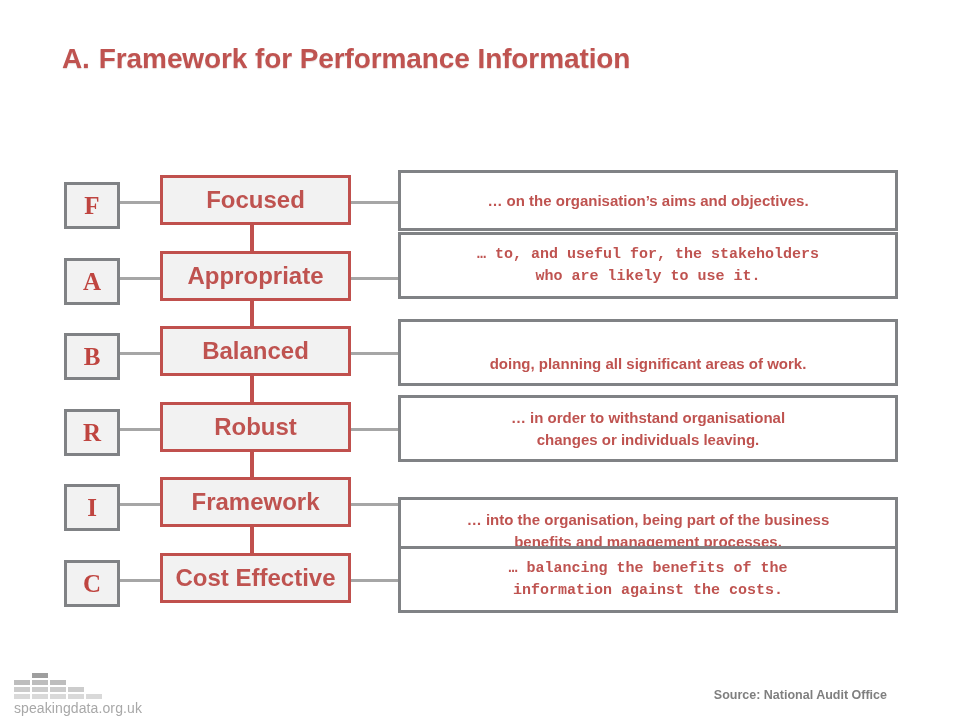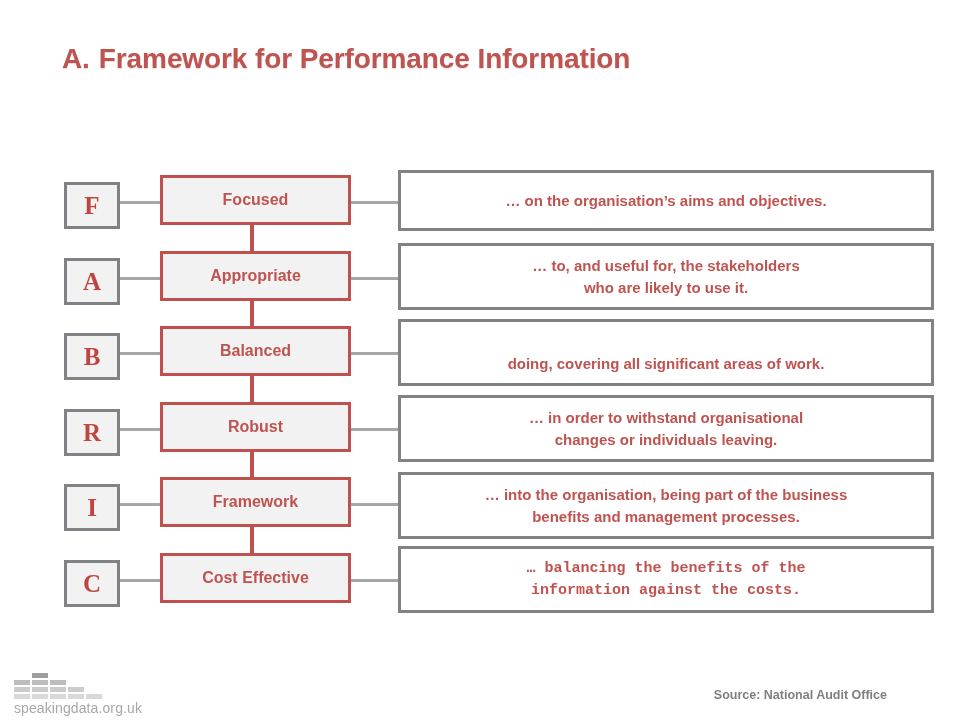--- a/index.html
+++ b/index.html
@@ -90,21 +90,21 @@
     width: 185px;
     height: 44px;
     border: 3px solid #c0504d;
     background: #f2f2f2;
     display: flex;
     align-items: center;
     justify-content: center;
     box-sizing: content-box;
   }
   .main-box .main-label {
-    font-size: 16px;
+    font-size: 24px;
     font-weight: bold;
     color: #bf5350;
     line-height: 1;
     white-space: nowrap;
   }
 
   
   .conn-right {
     position: absolute;
     left: 351px;
@@ -126,21 +126,21 @@
   .desc-box {
     position: absolute;
     left: 398px;
     width: 486px;
     border: 3px solid #808285;
     background: #ffffff;
     display: flex;
     align-items: center;
     justify-content: center;
     box-sizing: content-box;
-    padding: 0 22px;
+    padding: 0 4px;
   }
   .desc-box .desc-text {
     font-size: 15px;
     font-weight: bold;
     color: #bf5350;
     text-align: center;
     line-height: 1.45;
   }
 
   
@@ -208,36 +208,36 @@
         <div class="letter-box">
           <span class="glyph">A</span>
         </div>
         <div class="conn-left"></div>
         <div class="main-box">
           <span class="main-label">Appropriate</span>
         </div>
         <div class="conn-right"></div>
       </div>
       <div class="spine" style="top: 300.5px; height: 25.5px;"></div>
-      <div class="desc-box" style="top: 243px; height: 61px;">
+      <div class="desc-box" style="top: 232px; height: 61px; font-family: Liberation Mono, monospace;">
         <div class="desc-text"><span>… to, and useful for, the stakeholders</span><br><span>who are likely to use it.</span></div>
       </div>
       <div class="row" style="top: 326px;">
         <div class="letter-box">
           <span class="glyph">B</span>
         </div>
         <div class="conn-left"></div>
         <div class="main-box">
           <span class="main-label">Balanced</span>
         </div>
         <div class="conn-right"></div>
       </div>
       <div class="spine" style="top: 376px; height: 25.5px;"></div>
       <div class="desc-box" style="top: 319px; height: 61px;">
-        <div class="desc-text"><br><span>doing, covering all significant areas of work.</span></div>
+        <div class="desc-text"><br><span>doing, planning all significant areas of work.</span></div>
       </div>
       <div class="row" style="top: 401.5px;">
         <div class="letter-box">
           <span class="glyph">R</span>
         </div>
         <div class="conn-left"></div>
         <div class="main-box">
           <span class="main-label">Robust</span>
         </div>
         <div class="conn-right"></div>
@@ -250,21 +250,21 @@
         <div class="letter-box">
           <span class="glyph">I</span>
         </div>
         <div class="conn-left"></div>
         <div class="main-box">
           <span class="main-label">Framework</span>
         </div>
         <div class="conn-right"></div>
       </div>
       <div class="spine" style="top: 527px; height: 25.5px;"></div>
-      <div class="desc-box" style="top: 472px; height: 61px;">
+      <div class="desc-box" style="top: 497px; height: 61px;">
         <div class="desc-text"><span>… into the organisation, being part of the business</span><br><span>benefits and management processes.</span></div>
       </div>
       <div class="row" style="top: 552.5px;">
         <div class="letter-box">
           <span class="glyph">C</span>
         </div>
         <div class="conn-left"></div>
         <div class="main-box">
           <span class="main-label">Cost Effective</span>
         </div>

